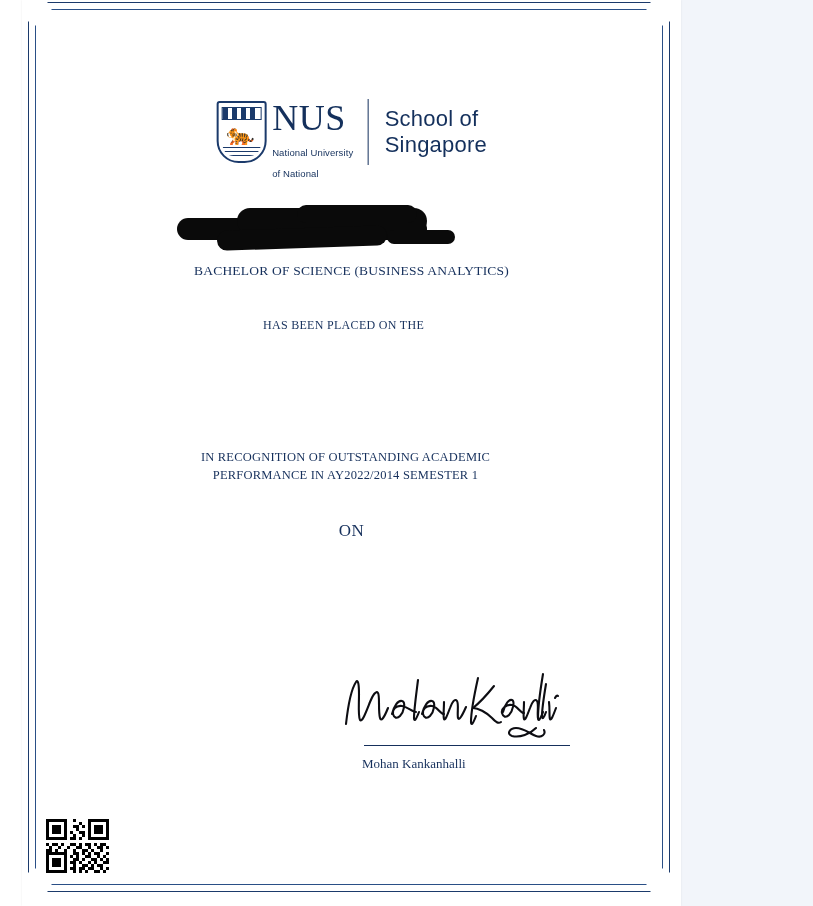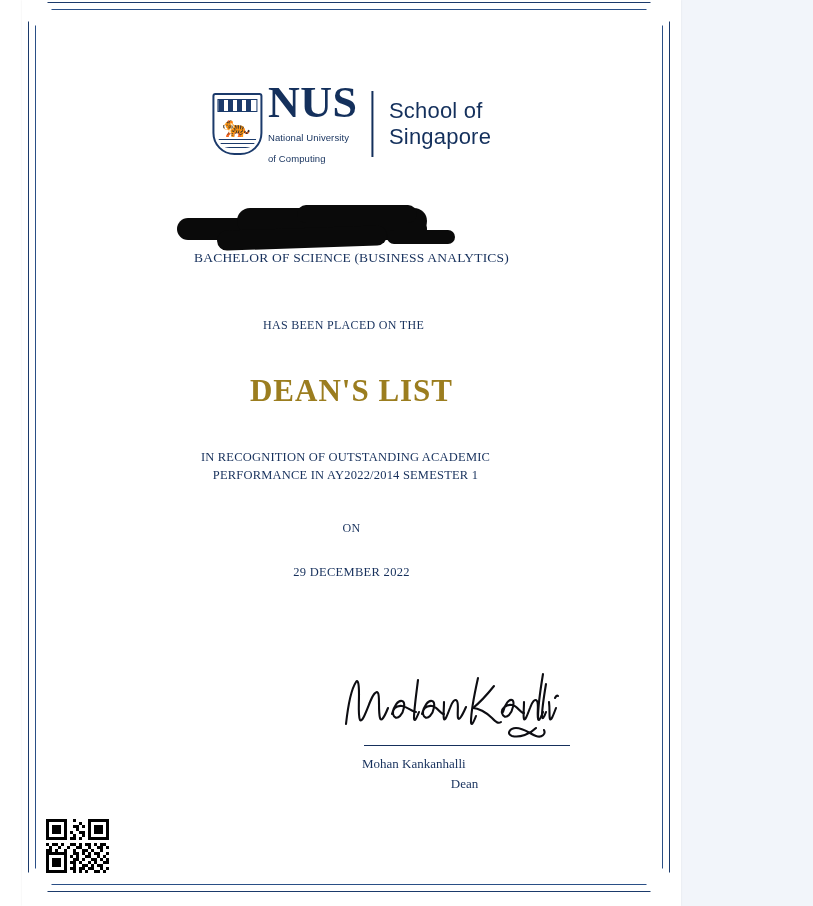--- a/index.html
+++ b/index.html
@@ -104,25 +104,26 @@
   .crest .waves {
     position: absolute;
     left: 4px; right: 4px; bottom: 5px;
     height: 11px;
     background: repeating-linear-gradient(0deg, #1b3a6b 0 1.5px, #fff 1.5px 4px);
     border-radius: 0 0 16px 16px;
   }
   .nus-text { text-align: left; }
   .nus-big {
     font-family: "Liberation Serif", serif;
-    font-weight: bold;
-    font-size: 44px;
+    font-weight: normal;
+    font-size: 36px;
     line-height: 38px;
     color: #14305c;
     letter-spacing: 0.5px;
+    margin-top: 15px;
   }
   .nus-sub {
     font-family: "Liberation Sans", sans-serif;
     font-size: 9.5px;
     line-height: 11px;
     color: #14305c;
     margin-top: 10px;
     letter-spacing: 0.1px;
   }
   .logo-divider {
@@ -154,21 +155,21 @@
   }
   .r1 { left: 0;   top: 14px; width: 250px; height: 22px; border-radius: 12px; }
   .r2 { left: 60px; top: 4px;  width: 190px; height: 26px; border-radius: 14px; }
   .r3 { left: 40px; top: 24px; width: 170px; height: 20px; border-radius: 10px; transform: rotate(-2deg); }
   .r4 { left: 210px; top: 26px; width: 68px; height: 14px; border-radius: 7px; }
   .r5 { left: 120px; top: 1px; width: 120px; height: 18px; border-radius: 9px; }
 
   .line-degree {
     position: absolute;
     left: 0; right: 0;
-    top: 250px;
+    top: 263px;
     font-size: 13.5px;
     letter-spacing: 0.2px;
     color: #16305c;
   }
   .line-placed {
     position: absolute;
     left: 0; right: 16px;
     top: 318px;
     font-size: 12px;
     letter-spacing: 0.3px;
@@ -189,21 +190,21 @@
     top: 449px;
     font-size: 12.5px;
     line-height: 17.5px;
     letter-spacing: 0.2px;
     color: #16305c;
   }
   .word-on {
     position: absolute;
     left: 0; right: 0;
     top: 521px;
-    font-size: 12px;
+    font-size: 17px;
     letter-spacing: 0.4px;
     color: #16305c;
   }
   .date {
     position: absolute;
     left: 0; right: 0;
     top: 565px;
     font-size: 12.5px;
     letter-spacing: 0.3px;
     color: #16305c;
@@ -276,48 +277,46 @@
 
       <div class="logo-row">
         <div class="crest">
           <div class="band"></div>
           <div class="lion">🐅</div>
           <div class="waves"></div>
         </div>
         <div class="nus-text">
           <div class="nus-big">NUS</div>
           <div class="nus-sub">National University</div>
-          <div class="nus-sub">of Computing</div>
+          <div class="nus-sub">of National</div>
         </div>
         <div class="logo-divider"></div>
         <div class="soc">
           <div>School of</div>
           <div>Singapore</div>
         </div>
       </div>
 
       <div class="redaction">
         <div class="blob r1"></div>
         <div class="blob r2"></div>
         <div class="blob r3"></div>
         <div class="blob r4"></div>
         <div class="blob r5"></div>
       </div>
 
       <div class="line-degree">BACHELOR OF SCIENCE (BUSINESS ANALYTICS)</div>
       <div class="line-placed">HAS BEEN PLACED ON THE</div>
-      <div class="deans-list">DEAN'S LIST</div>
 
       <div class="recognition">
         <div>IN RECOGNITION OF OUTSTANDING ACADEMIC</div>
         <div>PERFORMANCE IN AY2022/2014 SEMESTER 1</div>
       </div>
 
       <div class="word-on">ON</div>
-      <div class="date">29 DECEMBER 2022</div>
 
       <div class="sig-wrap">
         <svg class="sig-svg" width="230" height="90" viewBox="0 0 230 90" fill="none" xmlns="http://www.w3.org/2000/svg">
           <g stroke="#0d0d12" stroke-width="2.1" stroke-linecap="round" stroke-linejoin="round" fill="none">
             <path d="M6 62 C8 44, 12 26, 16 20 C18 17, 19 22, 19 32 C19 44, 18 54, 20 58 C22 61, 26 50, 30 40 C33 33, 36 28, 38 31 C40 34, 38 48, 40 56 C41 60, 44 56, 48 46"></path>
             <path d="M52 52 C54 44, 58 38, 62 39 C66 40, 64 50, 60 54 C57 57, 54 56, 53 52 C52 48, 56 43, 62 44 C68 45, 72 50, 76 50"></path>
             <path d="M78 18 C76 34, 74 48, 74 56 C74 60, 76 58, 79 50"></path>
             <path d="M82 52 C84 44, 88 38, 92 39 C96 40, 94 50, 90 54 C87 57, 84 56, 83 52 C82 48, 86 43, 92 44 C98 45, 100 52, 104 52"></path>
             <path d="M104 40 C104 48, 103 54, 104 57 C105 59, 107 54, 110 46 C112 40, 115 36, 117 39 C119 42, 117 52, 118 56 C119 59, 122 54, 126 45"></path>
             <path d="M138 16 C134 34, 131 50, 131 60 C131 64, 133 62, 136 54"></path>
@@ -328,21 +327,20 @@
             <path d="M206 22 C204 34, 202 46, 202 54 C202 58, 204 56, 206 50"></path>
             <path d="M209 40 C210 48, 209 54, 210 57 C211 59, 213 54, 216 46"></path>
             <path d="M196 66 C190 72, 180 76, 172 74 C166 72, 170 66, 176 66 C184 66, 190 72, 196 74 C202 76, 206 72, 204 68"></path>
             <path d="M215 36 C216 34, 217 33, 218 34"></path>
           </g>
         </svg>
         <div class="sig-rule"></div>
       </div>
 
       <div class="sig-name">Mohan Kankanhalli</div>
-      <div class="sig-title">Dean</div>
 
     </div>
   </div>
 
   <div class="qr">
     <svg width="63" height="54" viewBox="0 0 21 18" shape-rendering="crispEdges">
       <rect width="21" height="18" fill="#ffffff"></rect>
       <g fill="#000000">
         <rect x="0" y="0" width="7" height="1"></rect>
           <rect x="0" y="0" width="1" height="7"></rect>

